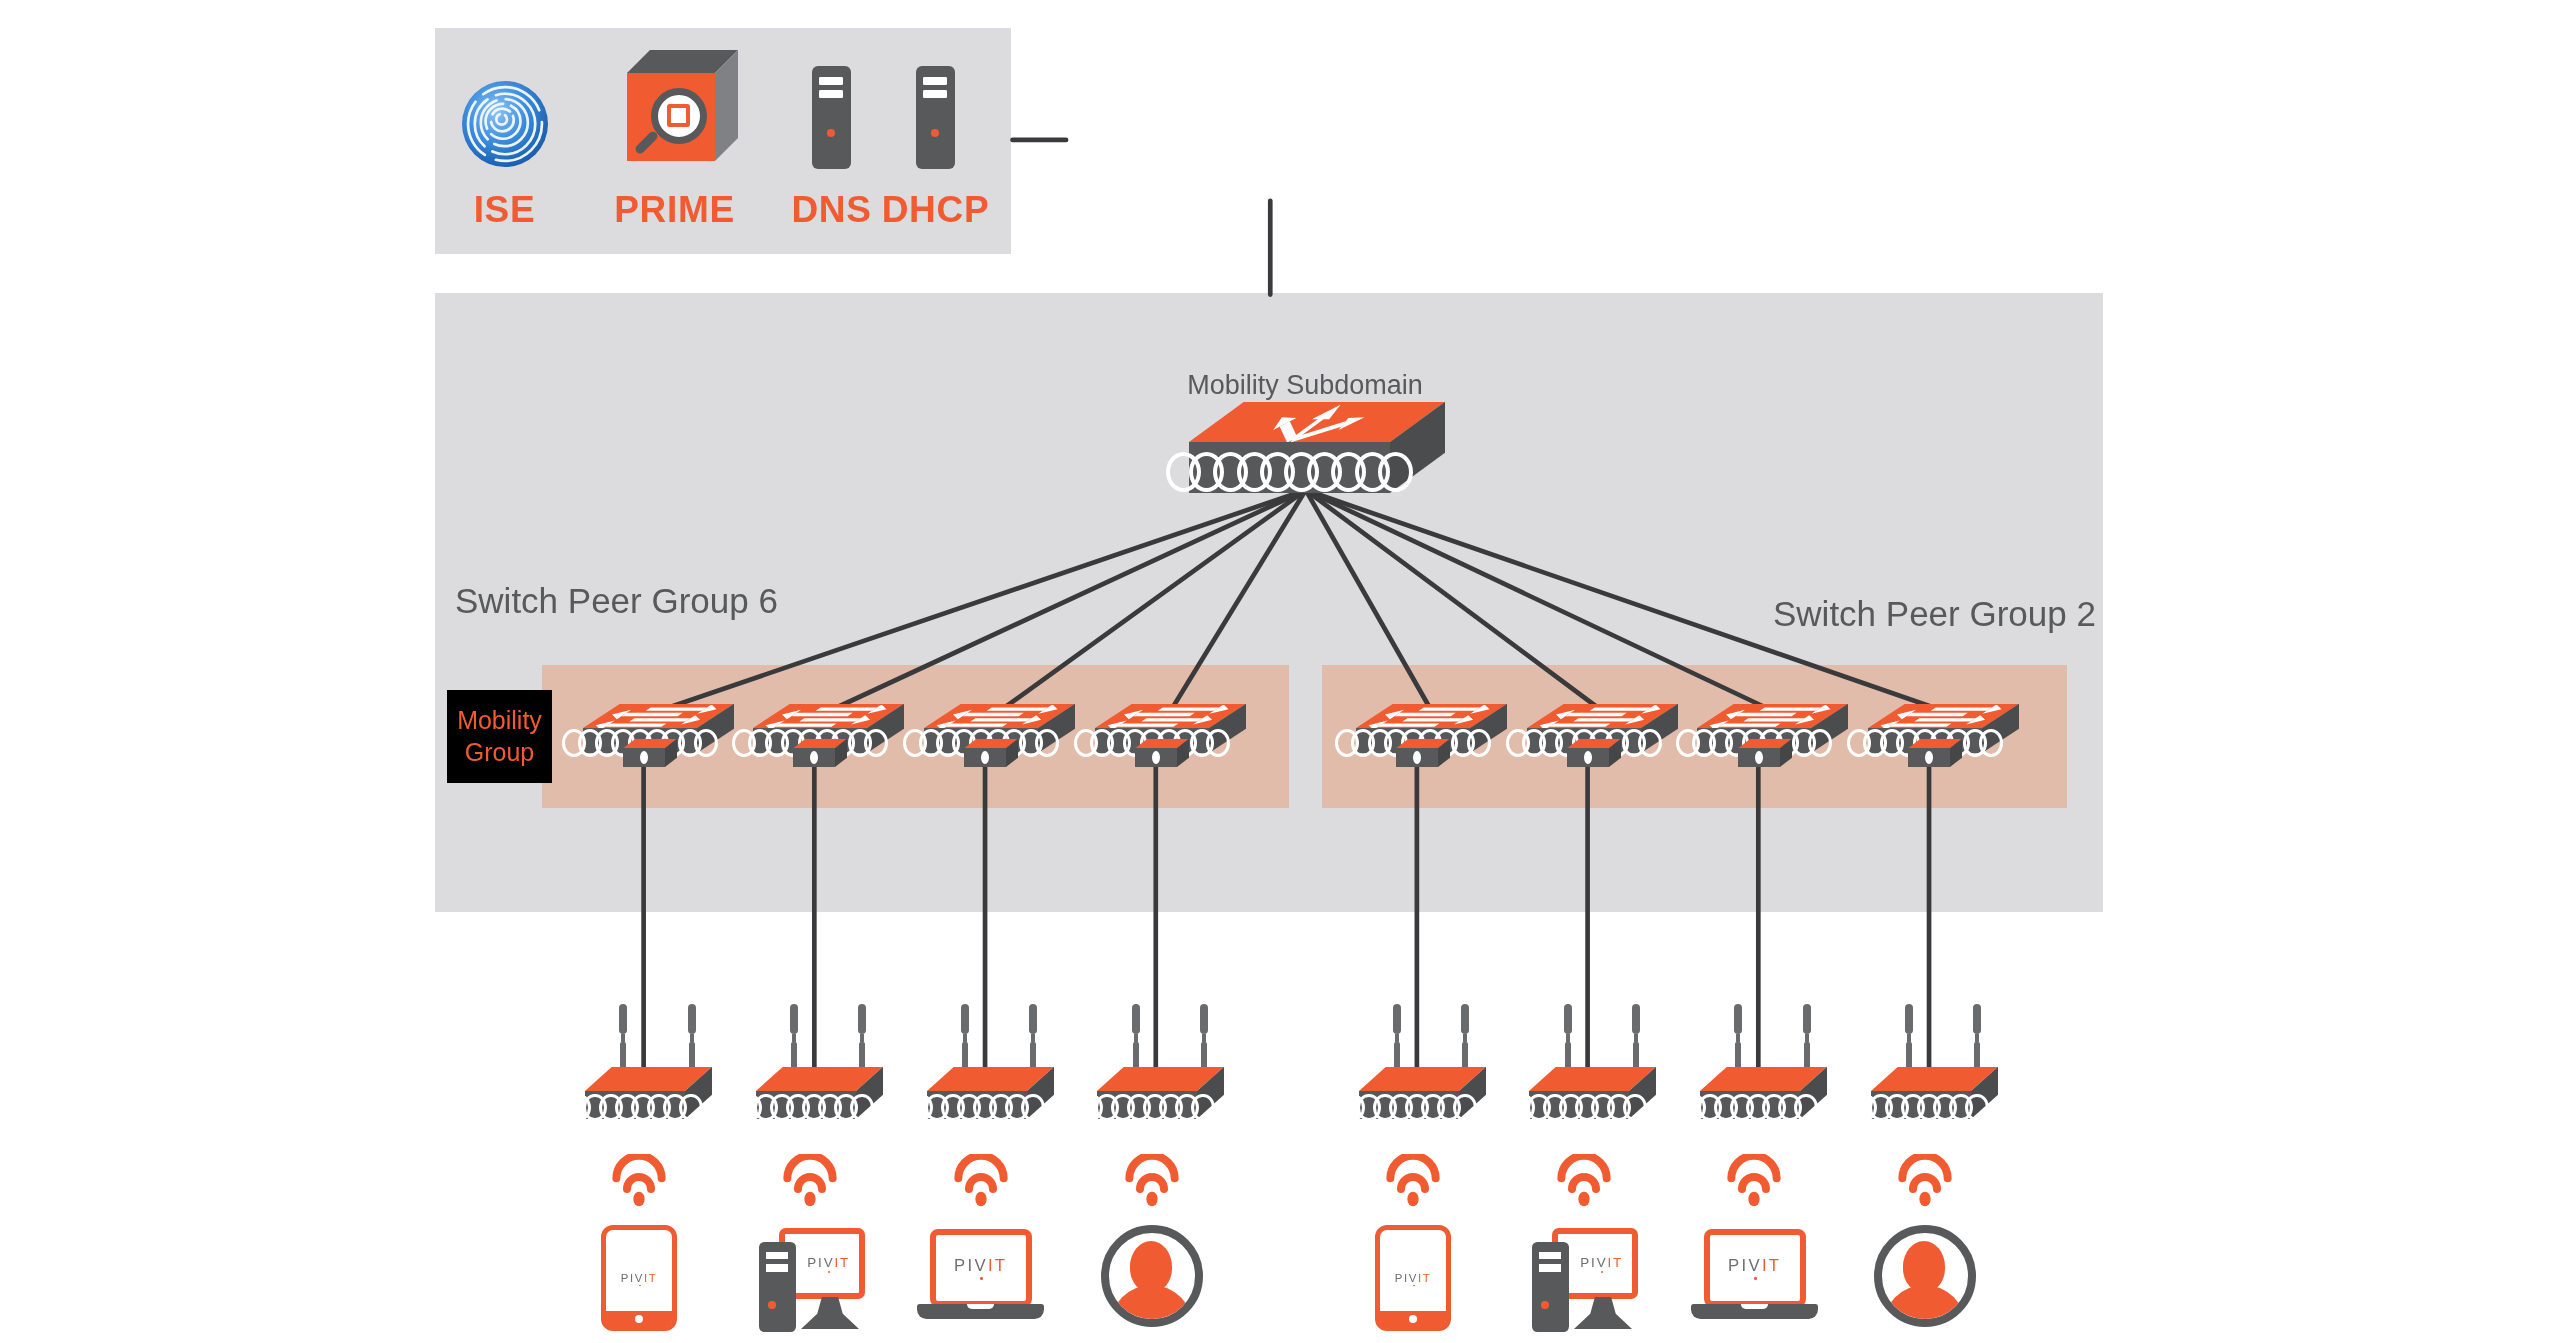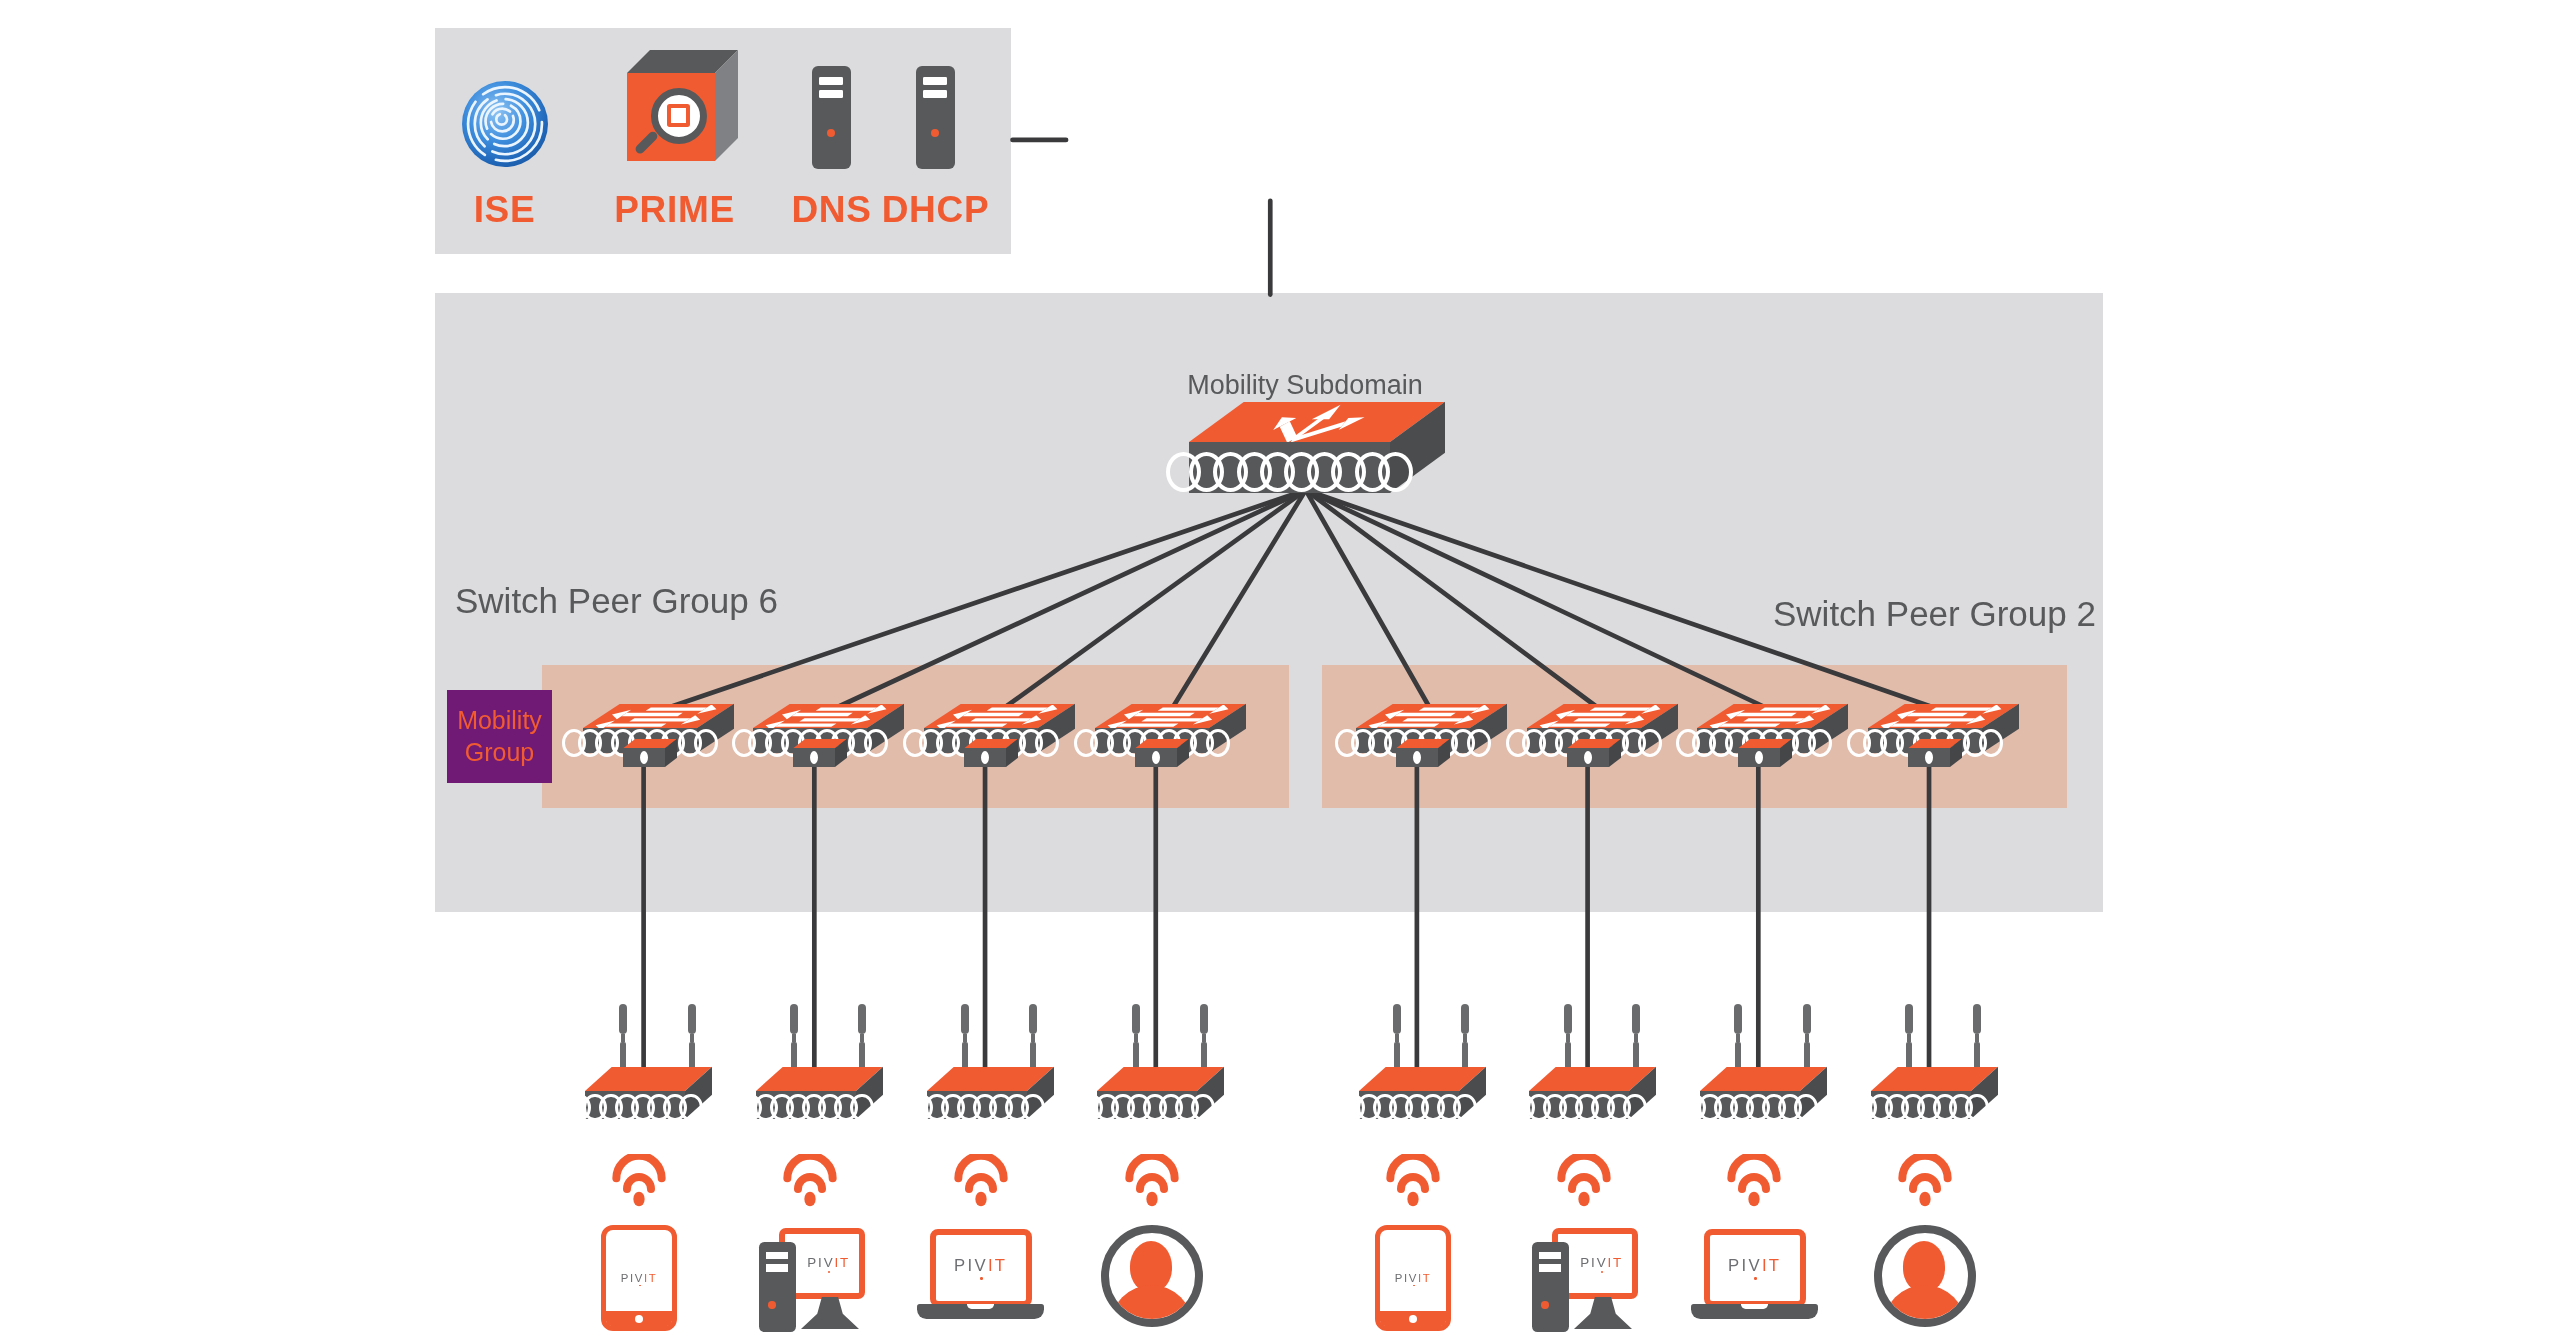--- a/index.html
+++ b/index.html
@@ -6,21 +6,21 @@
   .canvas{position:relative;width:2576px;height:1343px;background:#ffffff;
           font-family:"Liberation Sans",sans-serif;overflow:hidden;}
   .abs{position:absolute;}
   .panel{position:absolute;background:#dcdcde;}
   .svc-label{position:absolute;width:161px;text-align:center;font-size:37px;font-weight:600;color:#f15b31;letter-spacing:0.7px;z-index:6;}
   .ellipse{position:absolute;background:#58595b;border-radius:50%;display:flex;align-items:center;justify-content:center;z-index:6;}
   .ellipse span{color:#f15b31;font-size:40px;font-weight:800;letter-spacing:0.7px;}
   .title{position:absolute;color:#f15b31;font-size:43px;font-weight:800;z-index:4;}
   .grp-label{position:absolute;font-size:35px;font-weight:500;color:#58595b;z-index:4;}
   .ctl-label{position:absolute;width:348px;text-align:center;font-size:27px;font-weight:500;color:#58595b;z-index:4;}
-  .agent{position:absolute;background:#701a75;z-index:3;display:flex;flex-direction:column;align-items:center;justify-content:center;}
+  .agent{position:absolute;background:#000000;z-index:3;display:flex;flex-direction:column;align-items:center;justify-content:center;}
   .agent div{color:#f15b31;font-size:25px;font-weight:500;line-height:1.25;}
   .server{position:absolute;background:#58595b;border-radius:6px;z-index:6;}
   .server .slot{position:absolute;left:7.4px;width:24px;height:8px;background:#fff;border-radius:1.3px;}
   .server .dot{position:absolute;left:15.4px;top:63px;width:8px;height:8px;border-radius:50%;background:#f15b31;}
   .coils{position:absolute;display:flex;justify-content:center;z-index:7;}
   .coils span{flex:none;border-radius:50%;border-style:solid;border-color:#fff;background:transparent;}
   .pivit-logo{display:flex;align-items:baseline;justify-content:center;letter-spacing:.14em;font-weight:500;}
   .pivit-logo .lg{color:#6d6e71;position:relative;}
   .pivit-logo .lg::after{content:"";position:absolute;right:.30em;bottom:-.20em;width:.15em;height:.15em;border-radius:50%;background:#f15b31;}
   .pivit-logo .lo{color:#f15b31;}

